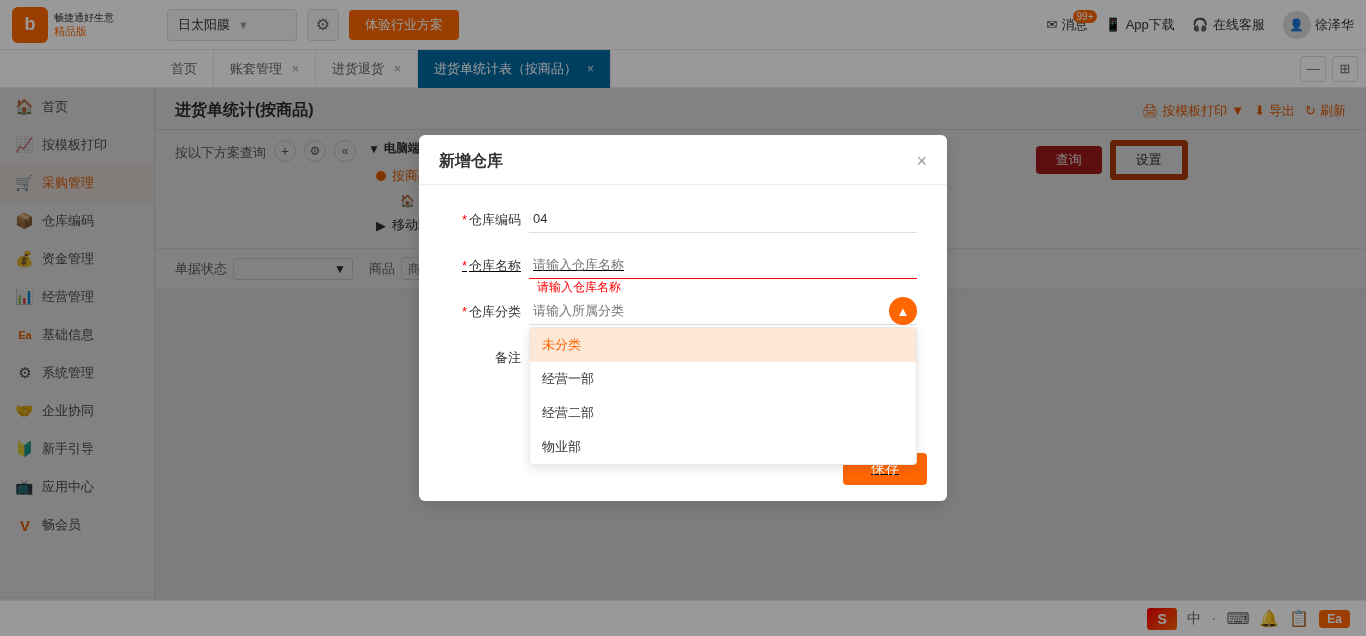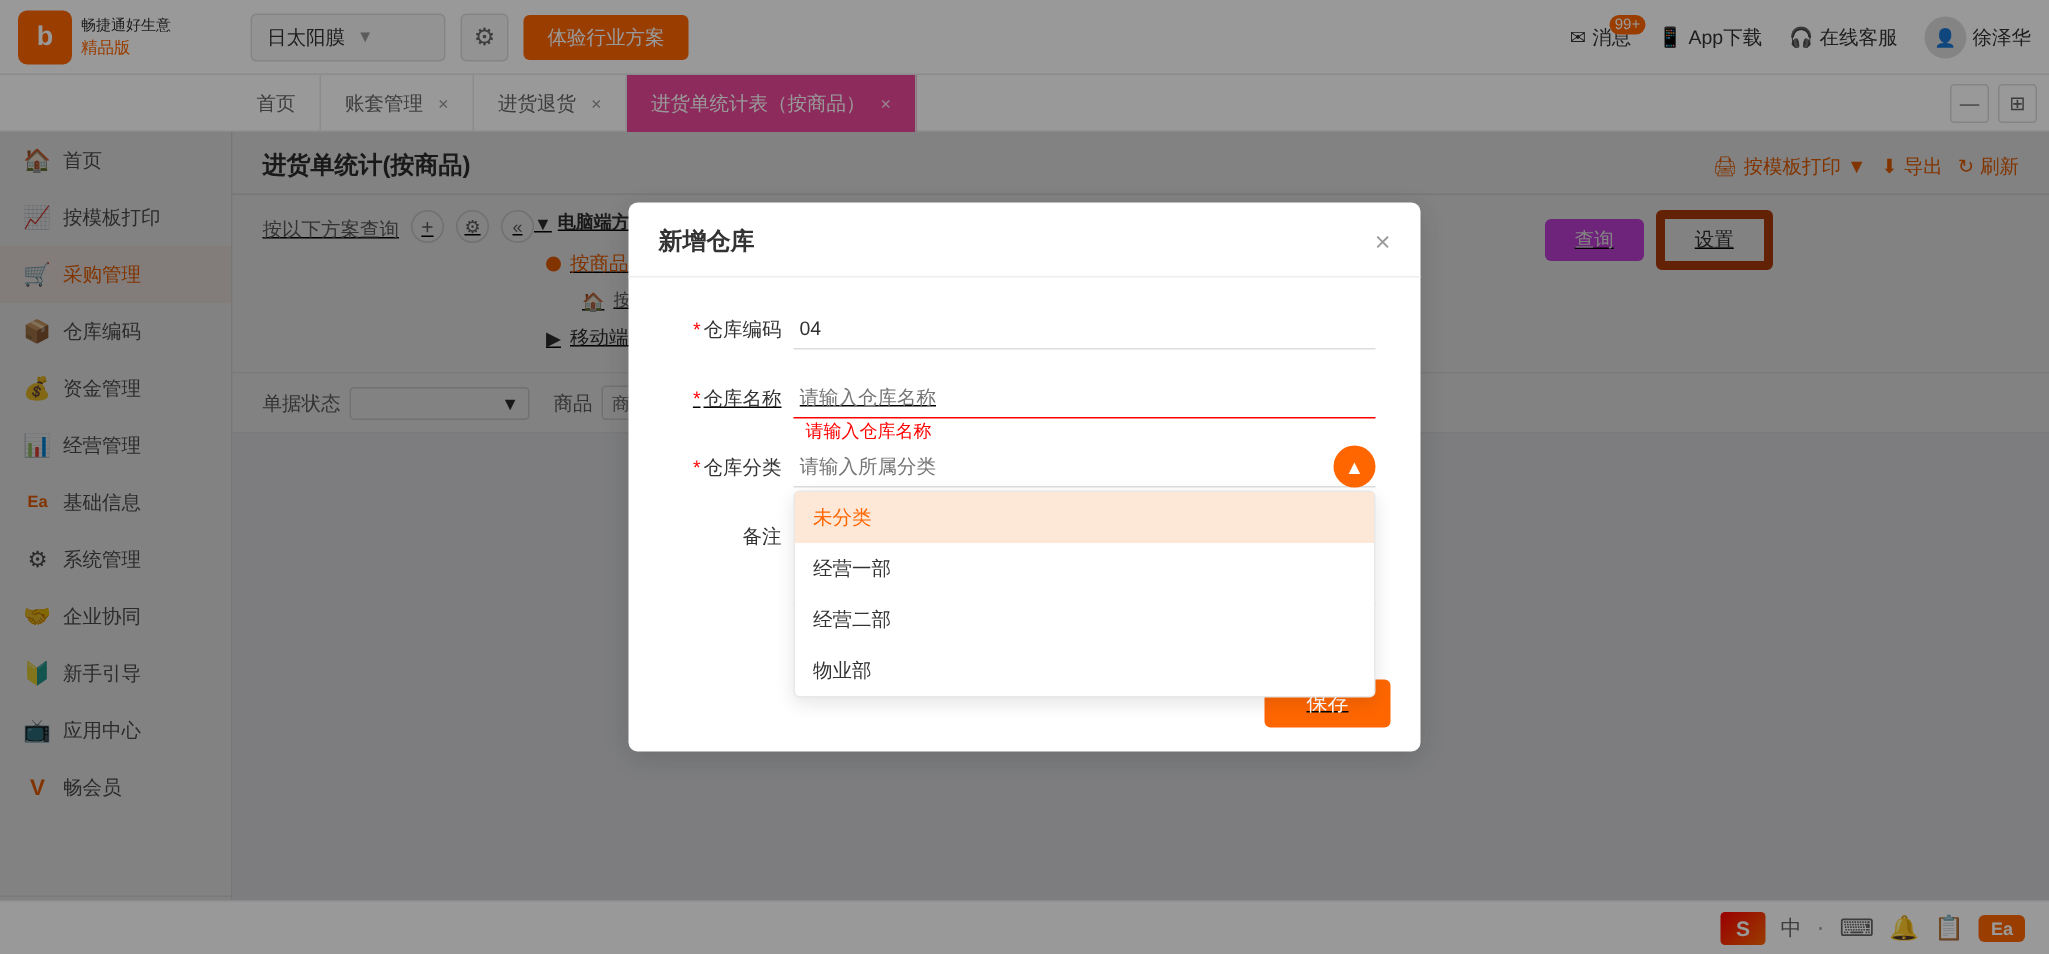--- a/index.html
+++ b/index.html
@@ -133,21 +133,21 @@
       align-items: center;
       font-size: 13px;
       color: #666;
       cursor: pointer;
       border-right: 1px solid #e8e8e8;
       position: relative;
       white-space: nowrap;
       gap: 6px;
     }
     .tab-item.active {
-      background: #ec4899;
+      background: #0369a1;
       color: #fff;
     }
     .tab-close {
       font-size: 12px;
       color: #999;
       margin-left: 4px;
       cursor: pointer;
     }
     .tab-item.active .tab-close { color: rgba(255,255,255,0.8); }
     .tab-right-btns {
@@ -246,21 +246,21 @@
       font-size: 13px;
       color: #f60;
       cursor: pointer;
     }
     .query-section {
       background: #fff;
       padding: 10px 20px;
       border-bottom: 1px solid #eee;
       display: flex;
       align-items: flex-start;
-      text-decoration: underline;
+      gap: 12px;
     }
     .query-label {
       font-size: 13px;
       color: #666;
       white-space: nowrap;
       padding-top: 4px;
     }
     .scheme-panel {
       flex: 1;
     }
@@ -322,21 +322,21 @@
       padding: 3px 6px;
       font-size: 12px;
       color: #333;
       min-width: 80px;
       display: flex;
       align-items: center;
       justify-content: space-between;
       gap: 4px;
     }
     .query-btn {
-      background: #d946ef;
+      background: #b91c1c;
       color: #fff;
       border: none;
       border-radius: 4px;
       padding: 5px 20px;
       font-size: 13px;
       cursor: pointer;
     }
     .settings-btn {
       background: #fff;
       border: 6px solid #c2410c;

